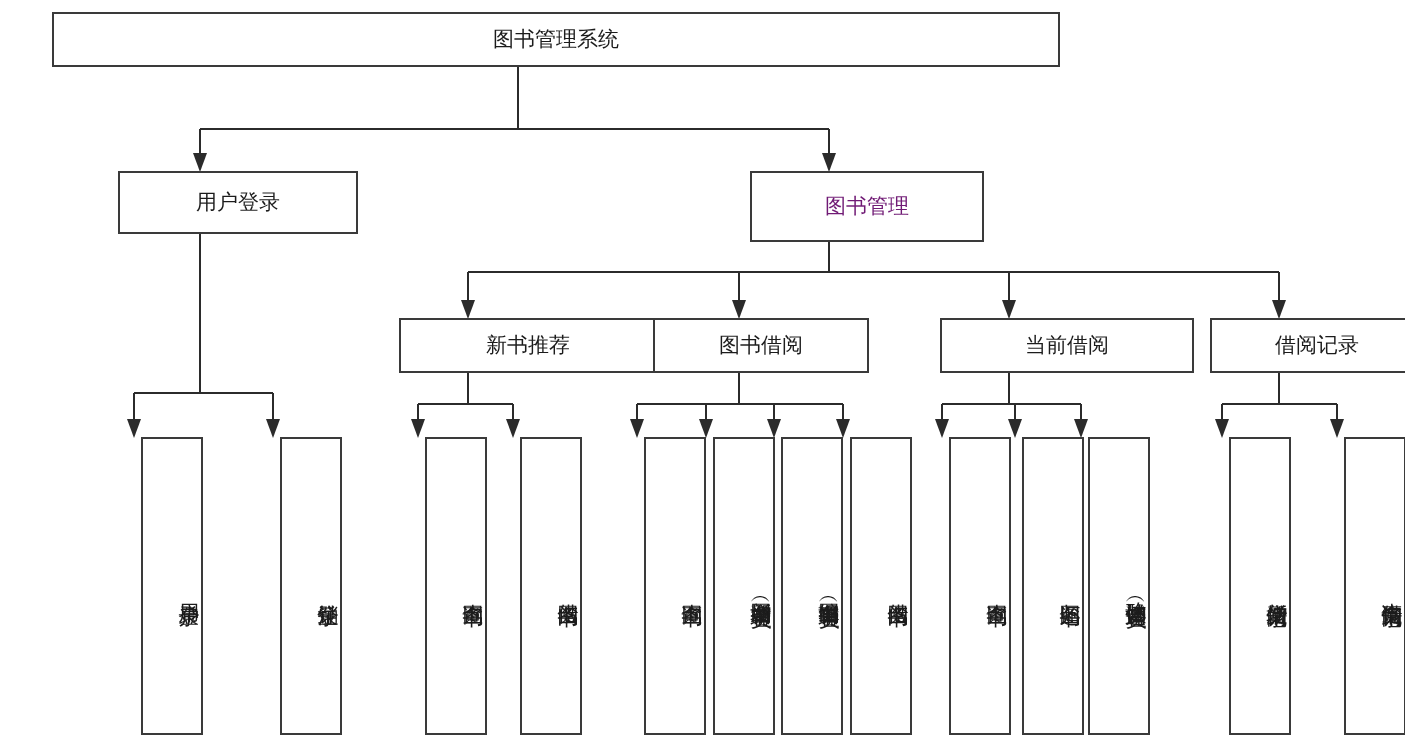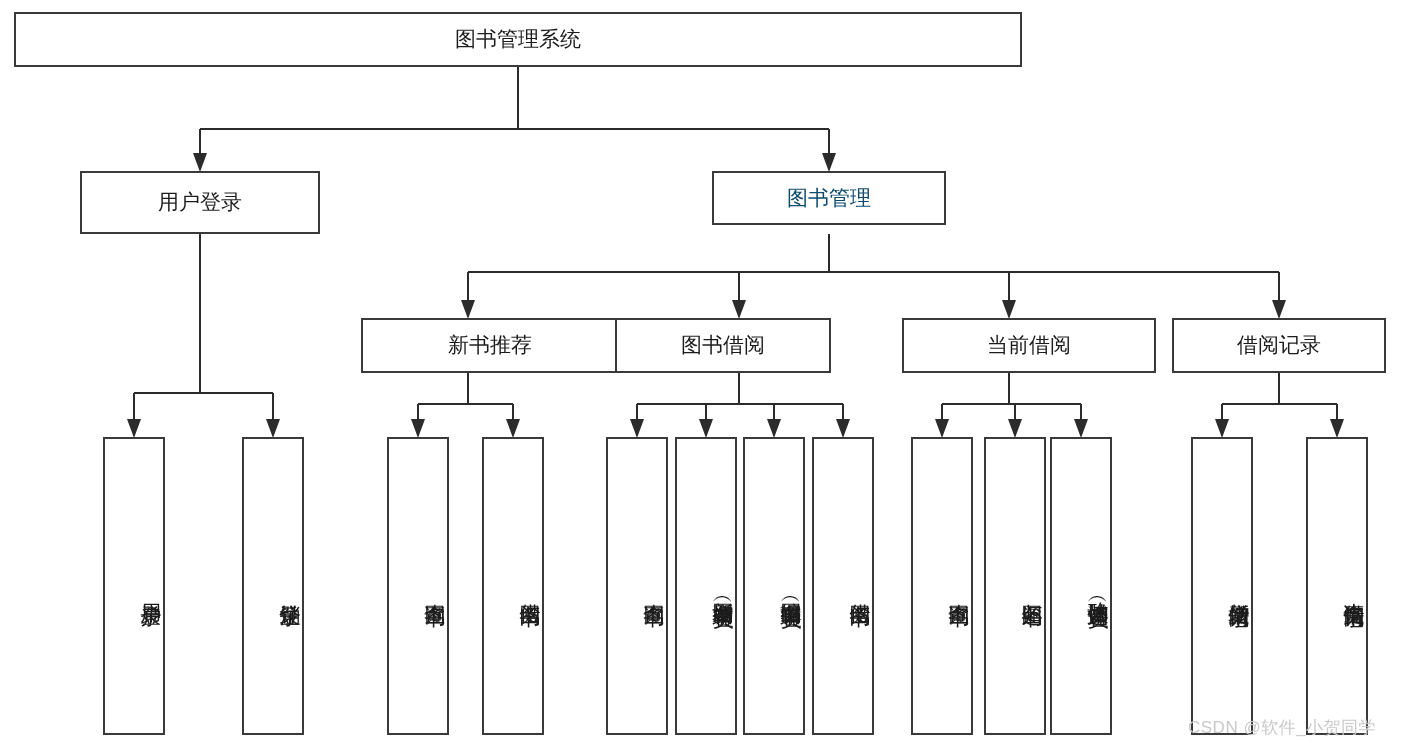--- a/index.html
+++ b/index.html
@@ -29,20 +29,21 @@
     position: absolute;
     box-sizing: border-box;
     border: 2px solid #0f172a;
     background: #ffffff;
     color: #1c1c1c;
     display: flex;
     align-items: center;
     justify-content: center;
     text-align: center;
     line-height: 1.18;
+    margin-left: 38px;
   }
   .node.horiz {
     font-size: 21px;
   }
   .node.vert {
     writing-mode: vertical-rl;
     text-orientation: upright;
     font-size: 21px;
     padding-top: 6px;
     letter-spacing: 1px;
@@ -123,21 +124,21 @@
       <path d="M 1330 419 L 1344 419 L 1337 438 Z" fill="#2b2b2b"></path>
     </svg>
 
   <div id="nodes-layer">
       <div class="node horiz" style="left: 14px; top: 12px; width: 1008px; height: 55px; border-color: rgb(58, 58, 58); color: rgb(28, 28, 28); background: rgb(255, 255, 255);">
         <span class="node-label">图书管理系统</span>
       </div>
       <div class="node horiz" style="left: 80px; top: 171px; width: 240px; height: 63px; border-color: rgb(58, 58, 58); color: rgb(28, 28, 28); background: rgb(255, 255, 255);">
         <span class="node-label">用户登录</span>
       </div>
-      <div class="node horiz" style="left: 712px; top: 171px; width: 234px; height: 54px; border-color: rgb(58, 58, 58); color: #0c4a6e; background: rgb(255, 255, 255);">
+      <div class="node horiz" style="left: 712px; top: 171px; width: 234px; height: 71px; border-color: rgb(58, 58, 58); color: #701a75; background: rgb(255, 255, 255);">
         <span class="node-label">图书管理</span>
       </div>
       <div class="node horiz" style="left: 361px; top: 318px; width: 258px; height: 55px; border-color: rgb(58, 58, 58); color: rgb(28, 28, 28); background: rgb(255, 255, 255);">
         <span class="node-label">新书推荐</span>
       </div>
       <div class="node horiz" style="left: 615px; top: 318px; width: 216px; height: 55px; border-color: rgb(58, 58, 58); color: rgb(28, 28, 28); background: rgb(255, 255, 255);">
         <span class="node-label">图书借阅</span>
       </div>
       <div class="node horiz" style="left: 902px; top: 318px; width: 254px; height: 55px; border-color: rgb(58, 58, 58); color: rgb(28, 28, 28); background: rgb(255, 255, 255);">
         <span class="node-label">当前借阅</span>
@@ -179,15 +180,14 @@
         <span class="node-label">确认归还（管理员）</span>
       </div>
       <div class="node vert" style="left: 1191px; top: 437px; width: 62px; height: 298px; border-color: rgb(58, 58, 58); color: rgb(28, 28, 28); background: rgb(255, 255, 255);">
         <span class="node-label">新增借阅记录</span>
       </div>
       <div class="node vert" style="left: 1306px; top: 437px; width: 62px; height: 298px; border-color: rgb(58, 58, 58); color: rgb(28, 28, 28); background: rgb(255, 255, 255);">
         <span class="node-label">查询借阅记录</span>
       </div>
     </div>
 
-  <div class="watermark" style="left:1188px; top:716px;">CSDN @软件_小贺同学</div>
 
 </div>
 
 </body></html>

